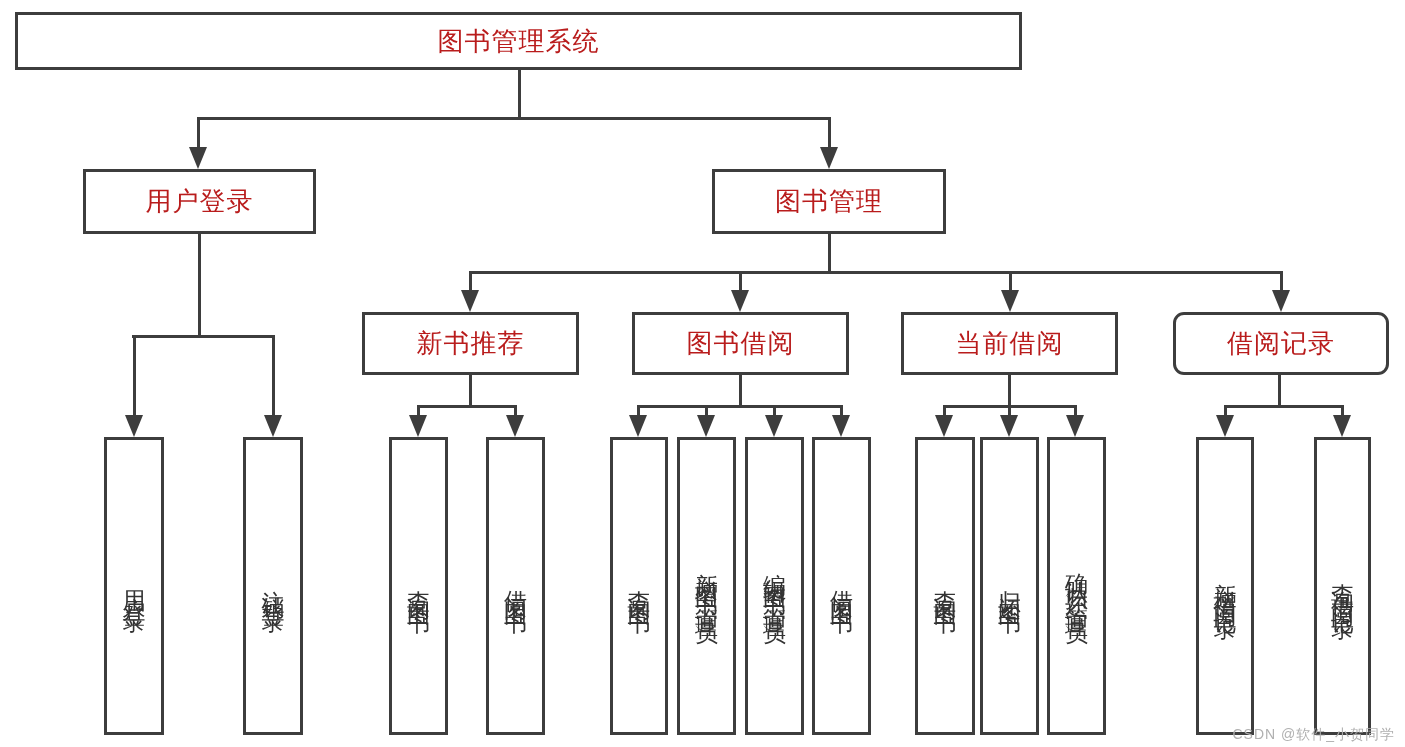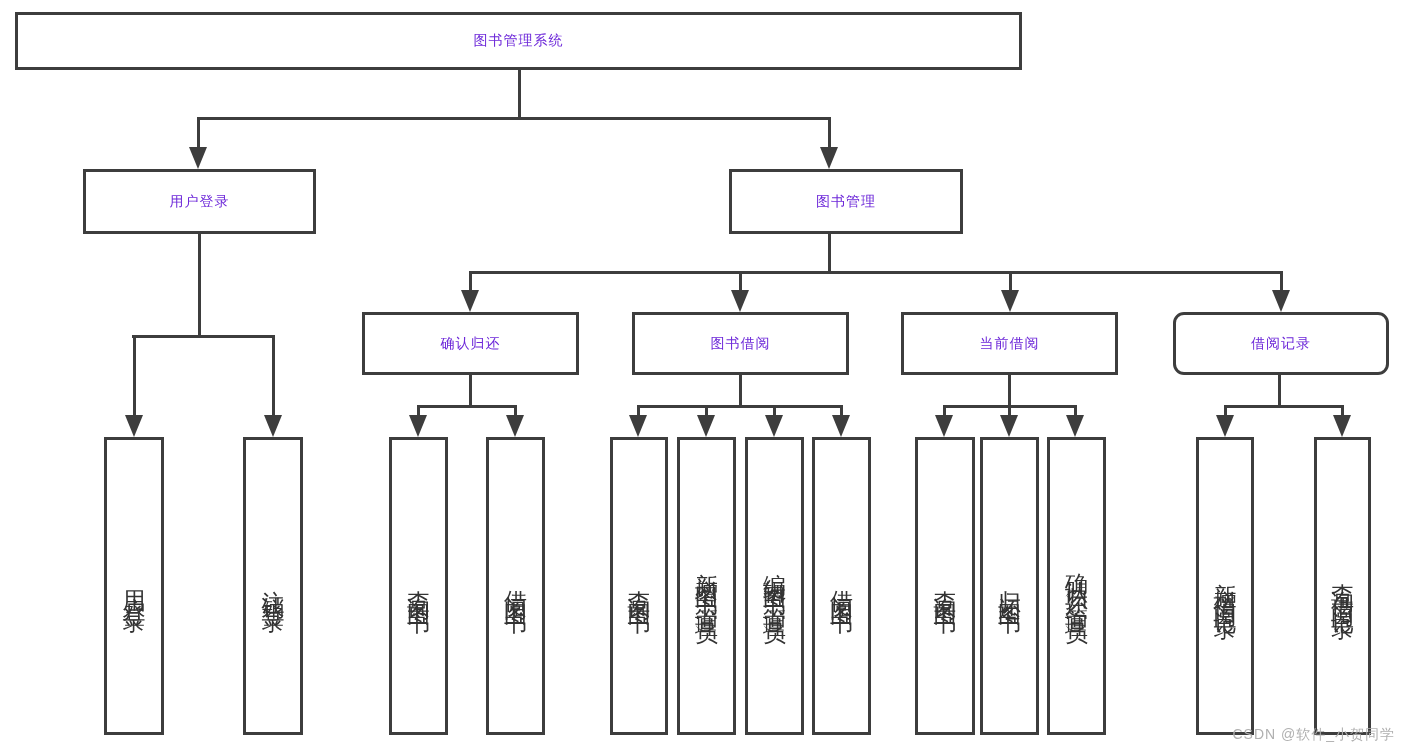--- a/index.html
+++ b/index.html
@@ -7,21 +7,21 @@
     position:relative;
     width:1405px;height:747px;
     background:#fff;
     font-family:"Liberation Sans","DejaVu Sans",sans-serif;
     overflow:hidden;
   }
   .hbox{
     position:absolute;box-sizing:border-box;
     border:3px solid #3d3d3d;background:#fff;
     display:flex;align-items:center;justify-content:center;
-    font-size:14px;color:#6d28d9;letter-spacing:1px;
+    font-size:26px;color:#b91c1c;letter-spacing:1px;
   }
   .vbox{
     position:absolute;box-sizing:border-box;
     top:437px;height:298px;
     border:3px solid #3d3d3d;background:#fff;
     display:flex;align-items:center;justify-content:center;
   }
   .vbox .vtext{
     writing-mode:vertical-rl;text-orientation:mixed;
     font-size:23px;color:#333;letter-spacing:7px;line-height:1;
@@ -53,21 +53,21 @@
   <div class="vline" style="left:518px;top:70px;height:49px;"></div>
   <div class="hline" style="left:197px;top:117px;width:634px;"></div>
   <div class="vline" style="left:197px;top:117px;height:32px;"></div>
   <div class="arrow" style="left:189px;top:147px;"></div>
   <div class="vline" style="left:828px;top:117px;height:32px;"></div>
   <div class="arrow" style="left:820px;top:147px;"></div>
 
   <div class="hbox" style="left:83px;top:169px;width:233px;height:65px;">
     <span>用户登录</span>
   </div>
-  <div class="hbox" style="left:712px;top:169px;width:234px;height:65px;margin-left:17px;">
+  <div class="hbox" style="left:712px;top:169px;width:234px;height:65px;">
     <span>图书管理</span>
   </div>
 
   <div class="vline" style="left:198px;top:234px;height:103px;"></div>
   <div class="hline" style="left:132px;top:335px;width:142px;"></div>
   <div class="vline" style="left:133px;top:335px;height:80px;"></div>
   <div class="arrow" style="left:125px;top:415px;"></div>
   <div class="vline" style="left:272px;top:335px;height:80px;"></div>
   <div class="arrow" style="left:264px;top:415px;"></div>
 
@@ -76,21 +76,21 @@
   <div class="vline" style="left:469px;top:271px;height:20px;"></div>
   <div class="arrow" style="left:461px;top:290px;"></div>
   <div class="vline" style="left:739px;top:271px;height:20px;"></div>
   <div class="arrow" style="left:731px;top:290px;"></div>
   <div class="vline" style="left:1009px;top:271px;height:20px;"></div>
   <div class="arrow" style="left:1001px;top:290px;"></div>
   <div class="vline" style="left:1280px;top:271px;height:20px;"></div>
   <div class="arrow" style="left:1272px;top:290px;"></div>
 
   <div class="hbox" style="left:362px;top:312px;width:217px;height:63px;">
-    <span>确认归还</span>
+    <span>新书推荐</span>
   </div>
   <div class="hbox" style="left:901px;top:312px;width:217px;height:63px;">
     <span>当前借阅</span>
   </div>
   <div class="hbox" style="left:632px;top:312px;width:217px;height:63px;">
     <span>图书借阅</span>
   </div>
   <div class="hbox" style="left:1173px;top:312px;width:216px;height:63px;border-radius:11px;">
     <span>借阅记录</span>
   </div>

